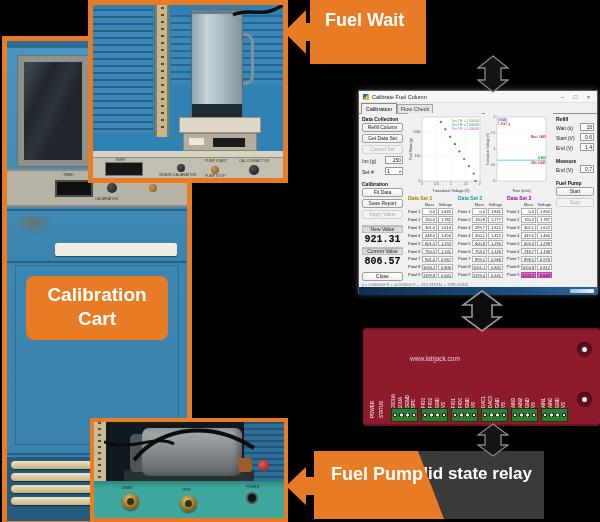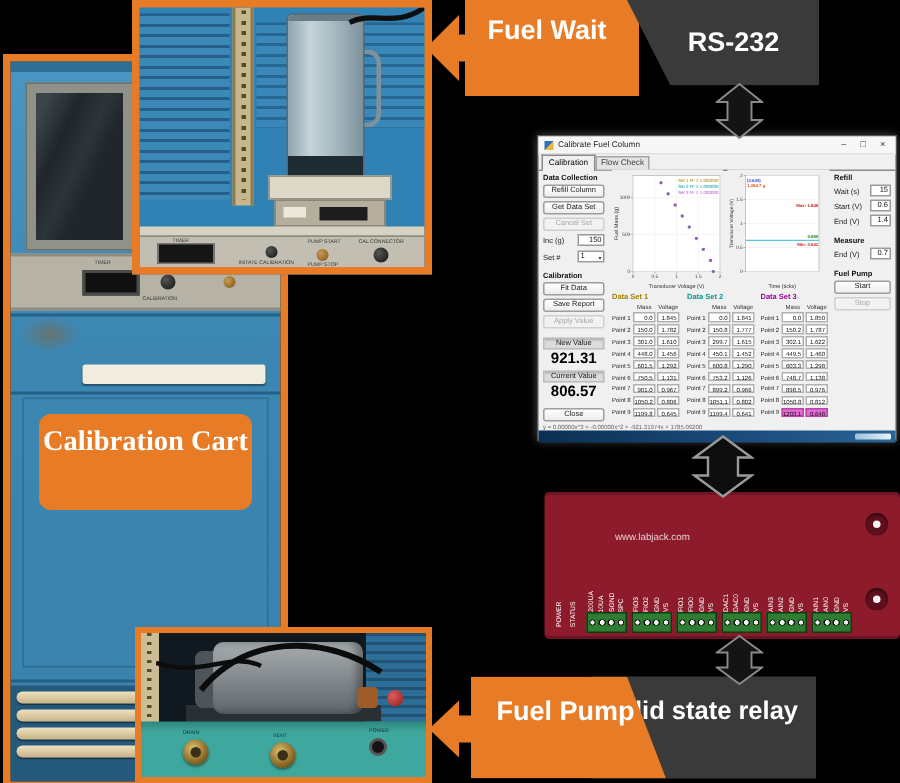--- a/index.html
+++ b/index.html
@@ -57,21 +57,21 @@
   .fitting{position:absolute;width:17px;height:17px;border-radius:50%;background:radial-gradient(circle at 40% 35%,#e0c070,#8a6a26 60%,#4a3a12);box-shadow:0 1px 2px rgba(0,0,0,.5);}
   .fitting::after{content:"";position:absolute;left:5px;top:5px;width:7px;height:7px;border-radius:50%;background:#3a2e14;}
   .hole{position:absolute;width:12px;height:12px;border-radius:50%;background:#141414;border:2px solid #555;}
   .pump-label{color:#10302c;}
 
   
   .olabel{position:absolute;background:#E87B25;color:#fff;font-weight:bold;z-index:4;}
   .fuel-scale-label{left:310px;top:0;width:116px;height:64px;font-size:18px;line-height:1.25;padding:9px 0 0 15px;z-index:3;}
   .rs232-label{left:414px;top:0;width:132px;height:57px;background:#3A3A3A;color:#fff;font-weight:bold;font-size:18px;
     clip-path:polygon(3% 0,100% 0,100% 100%,25% 100%);text-align:center;line-height:57px;padding-left:18px;position:absolute;z-index:4;}
-  .cart-label{left:26px;top:276px;width:142px;height:64px;border-radius:8px;font-size:19px;line-height:1.25;text-align:center;padding-top:7px;z-index:4;font-family:Liberation Serif, serif;}
+  .cart-label{left:26px;top:276px;width:142px;height:64px;border-radius:8px;font-size:19px;line-height:1.25;text-align:center;padding-top:7px;z-index:4;}
   .fuel-pump-label{left:314px;top:451px;width:130px;height:68px;clip-path:polygon(0 0,80% 0,100% 100%,0 100%);font-size:18px;line-height:1.25;padding:12px 0 0 17px;z-index:4;}
   .relay-label{position:absolute;left:394px;top:451px;width:150px;height:68px;background:#3A3A3A;color:#fff;font-weight:bold;font-size:17px;
     text-align:right;line-height:1.3;padding:12px 12px 0 0;z-index:3;}
   .oarrow{position:absolute;z-index:4;}
   .darrow{position:absolute;z-index:6;}
 
   
   .board{position:absolute;left:363px;top:328px;width:237px;height:98px;background:#8E1B2C;border-radius:3px;z-index:2;
     box-shadow:inset 0 2px 0 rgba(0,0,0,.2),inset 0 -2px 0 rgba(0,0,0,.25);}
   .lj-title{position:absolute;left:40px;top:5px;color:#fff;font-weight:800;font-size:17px;letter-spacing:.5px;}
@@ -101,21 +101,21 @@
   .btn{position:absolute;left:3px;width:41px;height:9px;background:linear-gradient(#fff,#ededed);border:1px solid #9e9e9e;border-radius:2px;
     font-size:5px;line-height:7px;text-align:center;color:#222;white-space:nowrap;}
   .btn.disabled{color:#a8a8a8;border-color:#cfcfcf;background:#f2f2f2;}
   .btn.rp{left:197px;width:38px;}
   .lbl{position:absolute;font-size:5px;color:#222;white-space:nowrap;}
   .inp{position:absolute;height:8px;background:#fff;border:1px solid #9a9a9a;font-size:5px;line-height:6px;text-align:right;padding:0 1px;color:#111;}
   .sel .selarrow{float:right;font-size:4px;color:#444;margin-top:1px;}
   .sel span{float:left;}
   .vallabel{position:absolute;left:3px;width:41px;height:8px;background:#dcdcdc;border:1px solid #bdbdbd;box-shadow:inset 0 1px 1px rgba(0,0,0,.18);
     font-size:5px;line-height:7px;text-align:center;color:#222;}
-  .bigval{position:absolute;left:3px;width:41px;font-size:10px;font-weight:bold;text-align:center;color:#000;}
+  .bigval{position:absolute;left:3px;width:41px;font-size:10px;font-weight:bold;text-align:center;color:#000;font-family:Liberation Mono, monospace;}
   .plot{position:absolute;background:#f0f0f0;}
   .dtable{position:absolute;top:104px;width:47px;}
   .dt-title{font-size:5px;font-weight:bold;margin-bottom:1px;white-space:nowrap;}
   .dt-row{display:flex;align-items:center;margin-bottom:1.4px;gap:1px;}
   .dt-pt{width:13px;font-size:4px;color:#222;white-space:nowrap;}
   .dt-colhdr{width:15px;font-size:4px;color:#333;text-align:center;}
   .dt-cell{width:15px;height:6.5px;background:#fff;border:1px solid #b0b0b0;font-size:4px;line-height:5px;text-align:right;padding-right:1px;color:#111;}
   .dt-cell.hl{background:#E66AD6;border-color:#b844a8;}
   .status{position:absolute;left:3px;top:191px;width:220px;font-size:4px;color:#666;white-space:nowrap;overflow:hidden;}
   .navybar{position:absolute;left:0;top:196px;width:100%;height:8px;background:linear-gradient(90deg,#0b2f52,#1c4d7e 60%,#2a6496);}
@@ -207,21 +207,20 @@
   </div>
 
   <svg class="oarrow" style="left:284px;top:6px" width="30" height="52">
     <polygon points="0,26 22,4 22,17 30,17 30,35 22,35 22,48" fill="#E87B25"></polygon>
   </svg>
   <svg class="oarrow" style="left:286px;top:464px" width="30" height="44">
     <polygon points="0,22 20,3 20,13 30,13 30,31 20,31 20,41" fill="#E87B25"></polygon>
   </svg>
 
   <div class="olabel fuel-scale-label">Fuel Wait</div>
-  <div class="rs232-label">RS-232</div>
   <div class="olabel cart-label">Calibration Cart</div>
   <div class="relay-label">Solid state relay</div>
   <div class="olabel fuel-pump-label">Fuel Pump</div>
 
   <svg class="darrow" style="left:477px;top:55px" width="32" height="38">
     <polygon points="16,1 31,13 24,13 24,25 31,25 16,37 1,25 8,25 8,13 1,13" fill="#141414" stroke="#8a8a8a" stroke-width="1.3"></polygon>
   </svg>
   <svg class="darrow" style="left:461px;top:290px" width="42" height="42">
     <polygon points="21,1 40,15 31,15 31,27 40,27 21,41 2,27 11,27 11,15 2,15" fill="#0d0d0d" stroke="#9a9a9a" stroke-width="1.6"></polygon>
   </svg>

